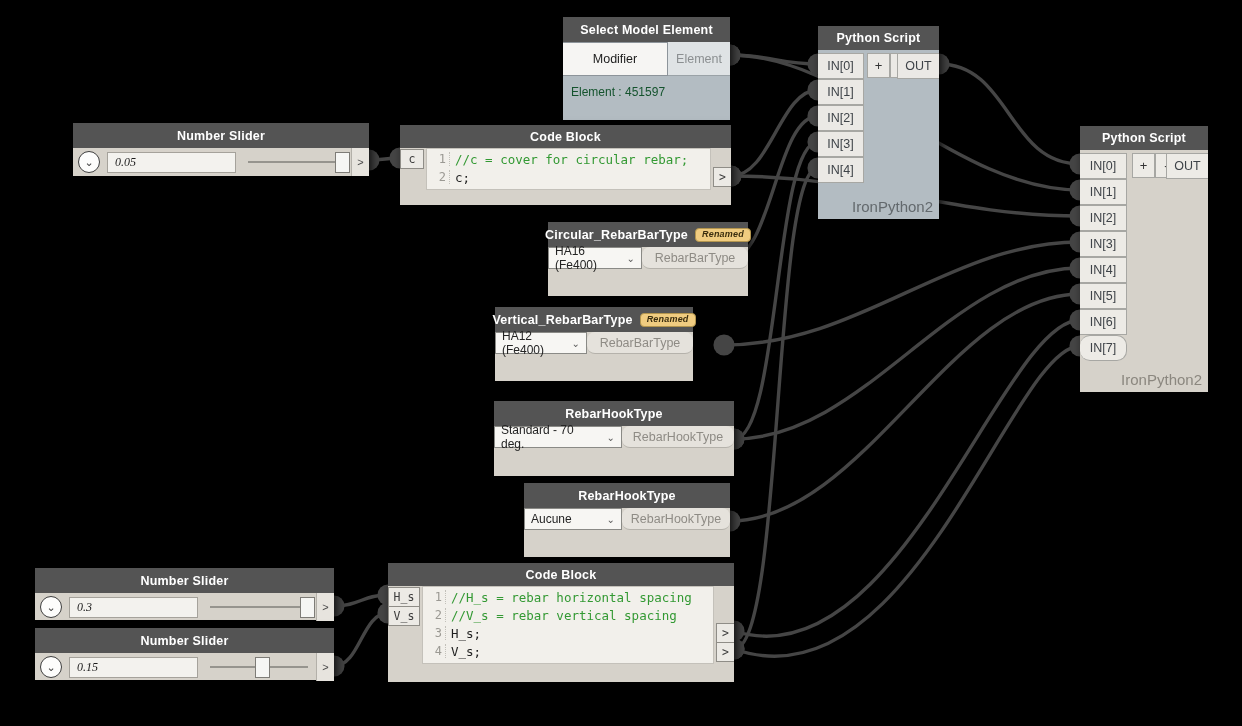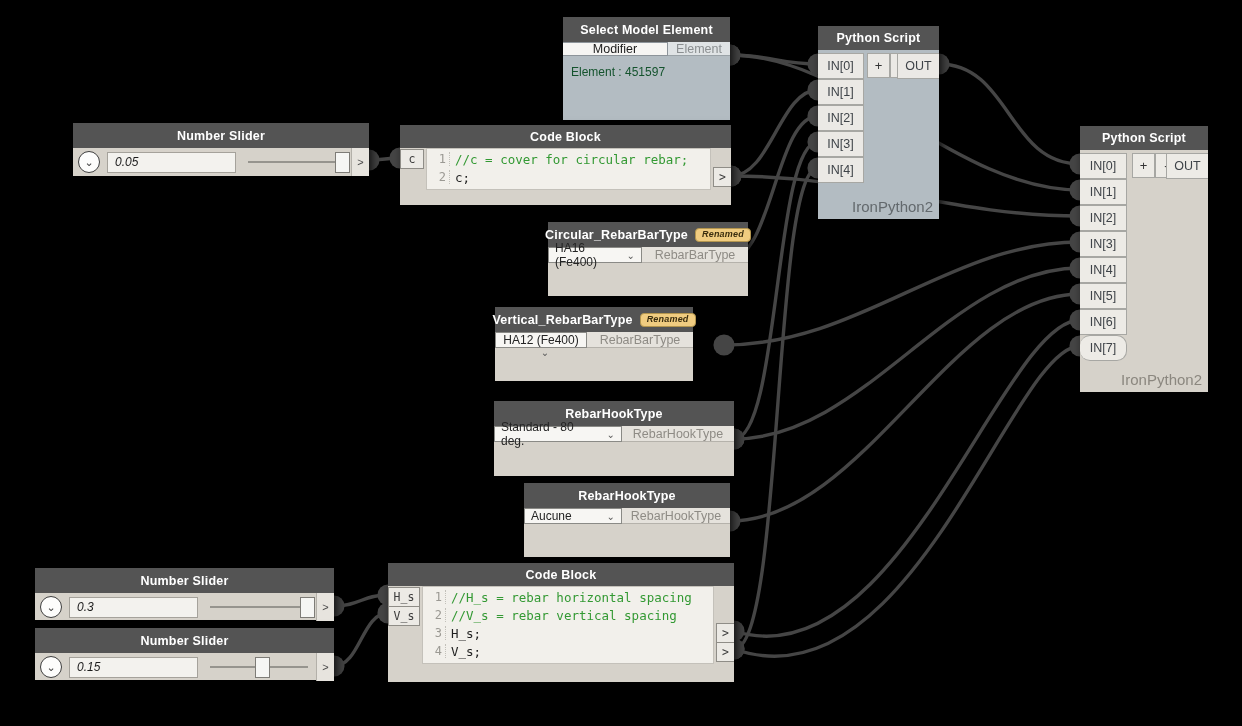--- a/index.html
+++ b/index.html
@@ -7,59 +7,59 @@
           font-family:"Liberation Sans",sans-serif;}
   #wires{position:absolute;left:0;top:0;z-index:0;}
   .node{position:absolute;z-index:1;background:#d6d2ca;box-shadow:3px 4px 9px rgba(0,0,0,.75);}
   .hdr{height:25px;background:#545454;color:#fff;font-weight:bold;font-size:12.5px;
        display:flex;align-items:center;justify-content:center;gap:7px;letter-spacing:.2px;}
   .hdr.small{height:23px;}
   .badge{background:#f0cc80;border:1px solid #b3954e;border-radius:4px;color:#3a2d0e;
          font-size:9px;font-style:italic;font-weight:bold;padding:1px 6px 2px;line-height:1;}
   .blue{background:#b3bcc2;}
   
-  .sme-row{display:flex;height:14px;}
+  .sme-row{display:flex;height:34px;}
   .sme-btn{width:104px;background:#f6f5f3;border:1px solid #8d949a;border-left:none;
            display:flex;align-items:center;justify-content:center;font-size:12.5px;color:#1d1d1d;}
   .sme-out{flex:1;background:#dfe3e5;display:flex;align-items:center;justify-content:center;
            font-size:12.5px;color:#8b8f91;border-bottom:1px solid #9aa2a7;}
   .sme-val{font-size:12px;color:#14532d;padding:9px 0 0 8px;}
   
   .sl-body{height:28px;display:flex;align-items:center;padding-left:5px;position:relative;}
   .sl-circle{width:20px;height:20px;border-radius:50%;background:#fdfdfc;border:1.6px solid #3f3f3f;
              display:flex;align-items:center;justify-content:center;color:#3f3f3f;font-size:11px;
              line-height:1;flex:none;}
   .sl-val{width:120px;height:19px;background:#f3f2ee;border:1px solid #a5a29b;margin-left:7px;
           font-size:12px;font-style:italic;color:#1c1c1c;display:flex;align-items:center;
-          padding-left:7px;flex:none;}
+          padding-left:7px;flex:none;font-family:Liberation Serif, serif;}
   .sl-track{flex:1;height:2px;background:#96948e;margin:0 26px 0 12px;position:relative;}
   .sl-handle{position:absolute;top:-9px;width:13px;height:19px;background:#f6f6f4;
              border:1px solid #7e7c77;}
   .sl-out{position:absolute;right:0;top:0;bottom:0;width:17px;background:#e7e4de;
           border-left:1px solid #b3b0a9;display:flex;align-items:center;justify-content:center;
           font-size:11px;color:#4a4a4a;}
   
   .cb-body{position:relative;}
   .chip{position:absolute;background:#eceae5;border:1px solid #8f8d87;font-size:11.5px;
         color:#3c3c3c;display:flex;align-items:center;justify-content:center;
         font-family:"DejaVu Sans Mono",monospace;}
   .cb-code{position:absolute;background:#f2f0eb;border:1px solid #c4c1ba;padding:1px 4px 2px 2px;}
   .cb-line{height:18px;display:flex;align-items:center;font-family:"DejaVu Sans Mono",monospace;
            font-size:12.5px;white-space:pre;}
   .cb-num{width:17px;text-align:right;color:#9b9993;margin-right:5px;border-right:1px dotted #c2c0b9;
           padding-right:3px;flex:none;font-size:12px;}
   .comment{color:#339933;}
   .stmt{color:#1f1f1f;}
   
-  .dd-row{display:flex;height:16px;}
+  .dd-row{display:flex;height:22px;}
   .dd-box{background:#f7f6f3;border:1px solid #8a8a86;display:flex;align-items:center;
           justify-content:space-between;padding:0 6px;font-size:12px;color:#242424;flex:none;}
   .dd-chev{color:#5a5a5a;font-size:10px;margin-left:8px;}
   .dd-out{flex:1;background:#e5e2dc;display:flex;align-items:center;justify-content:center;
-          font-size:12.5px;color:#8e8b85;border-bottom:1px solid #b5b2ab;}
+          font-size:12.5px;color:#8e8b85;border-bottom:1px solid #b5b2ab;border-radius:8px;}
   
   .py-port{position:absolute;left:0;width:45px;height:24px;background:#ebe9e5;
            border:1px solid #a7a7a3;border-left:none;display:flex;align-items:center;
            justify-content:center;font-size:12.5px;color:#3e4348;}
   .py-btn{position:absolute;width:21px;height:23px;background:#ebe9e5;border:1px solid #a7a7a3;
           display:flex;align-items:center;justify-content:center;font-size:13px;color:#333;top:27px;}
   .py-out{position:absolute;right:0;top:27px;width:41px;height:24px;background:#ebe9e5;
           border:1px solid #a7a7a3;border-right:none;display:flex;align-items:center;
           justify-content:center;font-size:12.5px;color:#3e4348;}
   .py-engine{position:absolute;right:6px;bottom:4px;font-size:15px;color:#63696d;}
@@ -157,35 +157,35 @@
       <div class="dd-out">RebarBarType</div>
     </div>
   </div>
 
   <div class="node" style="left:495px;top:307px;width:198px;height:74px;">
     <div class="hdr">
       <span>Vertical_RebarBarType</span>
       <span class="badge">Renamed</span>
     </div>
     <div class="dd-row">
-      <div class="dd-box" style="width:78px;flex-direction:column;">
+      <div class="dd-box" style="width:78px;">
         <span>HA12 (Fe400)</span>
         <span class="dd-chev">⌄</span>
       </div>
       <div class="dd-out">RebarBarType</div>
     </div>
   </div>
 
   <div class="node" style="left:494px;top:401px;width:240px;height:75px;">
     <div class="hdr">
       <span>RebarHookType</span>
     </div>
     <div class="dd-row">
       <div class="dd-box" style="width:114px;">
-        <span>Standard - 80 deg.</span>
+        <span>Standard - 70 deg.</span>
         <span class="dd-chev">⌄</span>
       </div>
       <div class="dd-out">RebarHookType</div>
     </div>
   </div>
 
   <div class="node" style="left:524px;top:483px;width:206px;height:74px;">
     <div class="hdr">
       <span>RebarHookType</span>
     </div>

